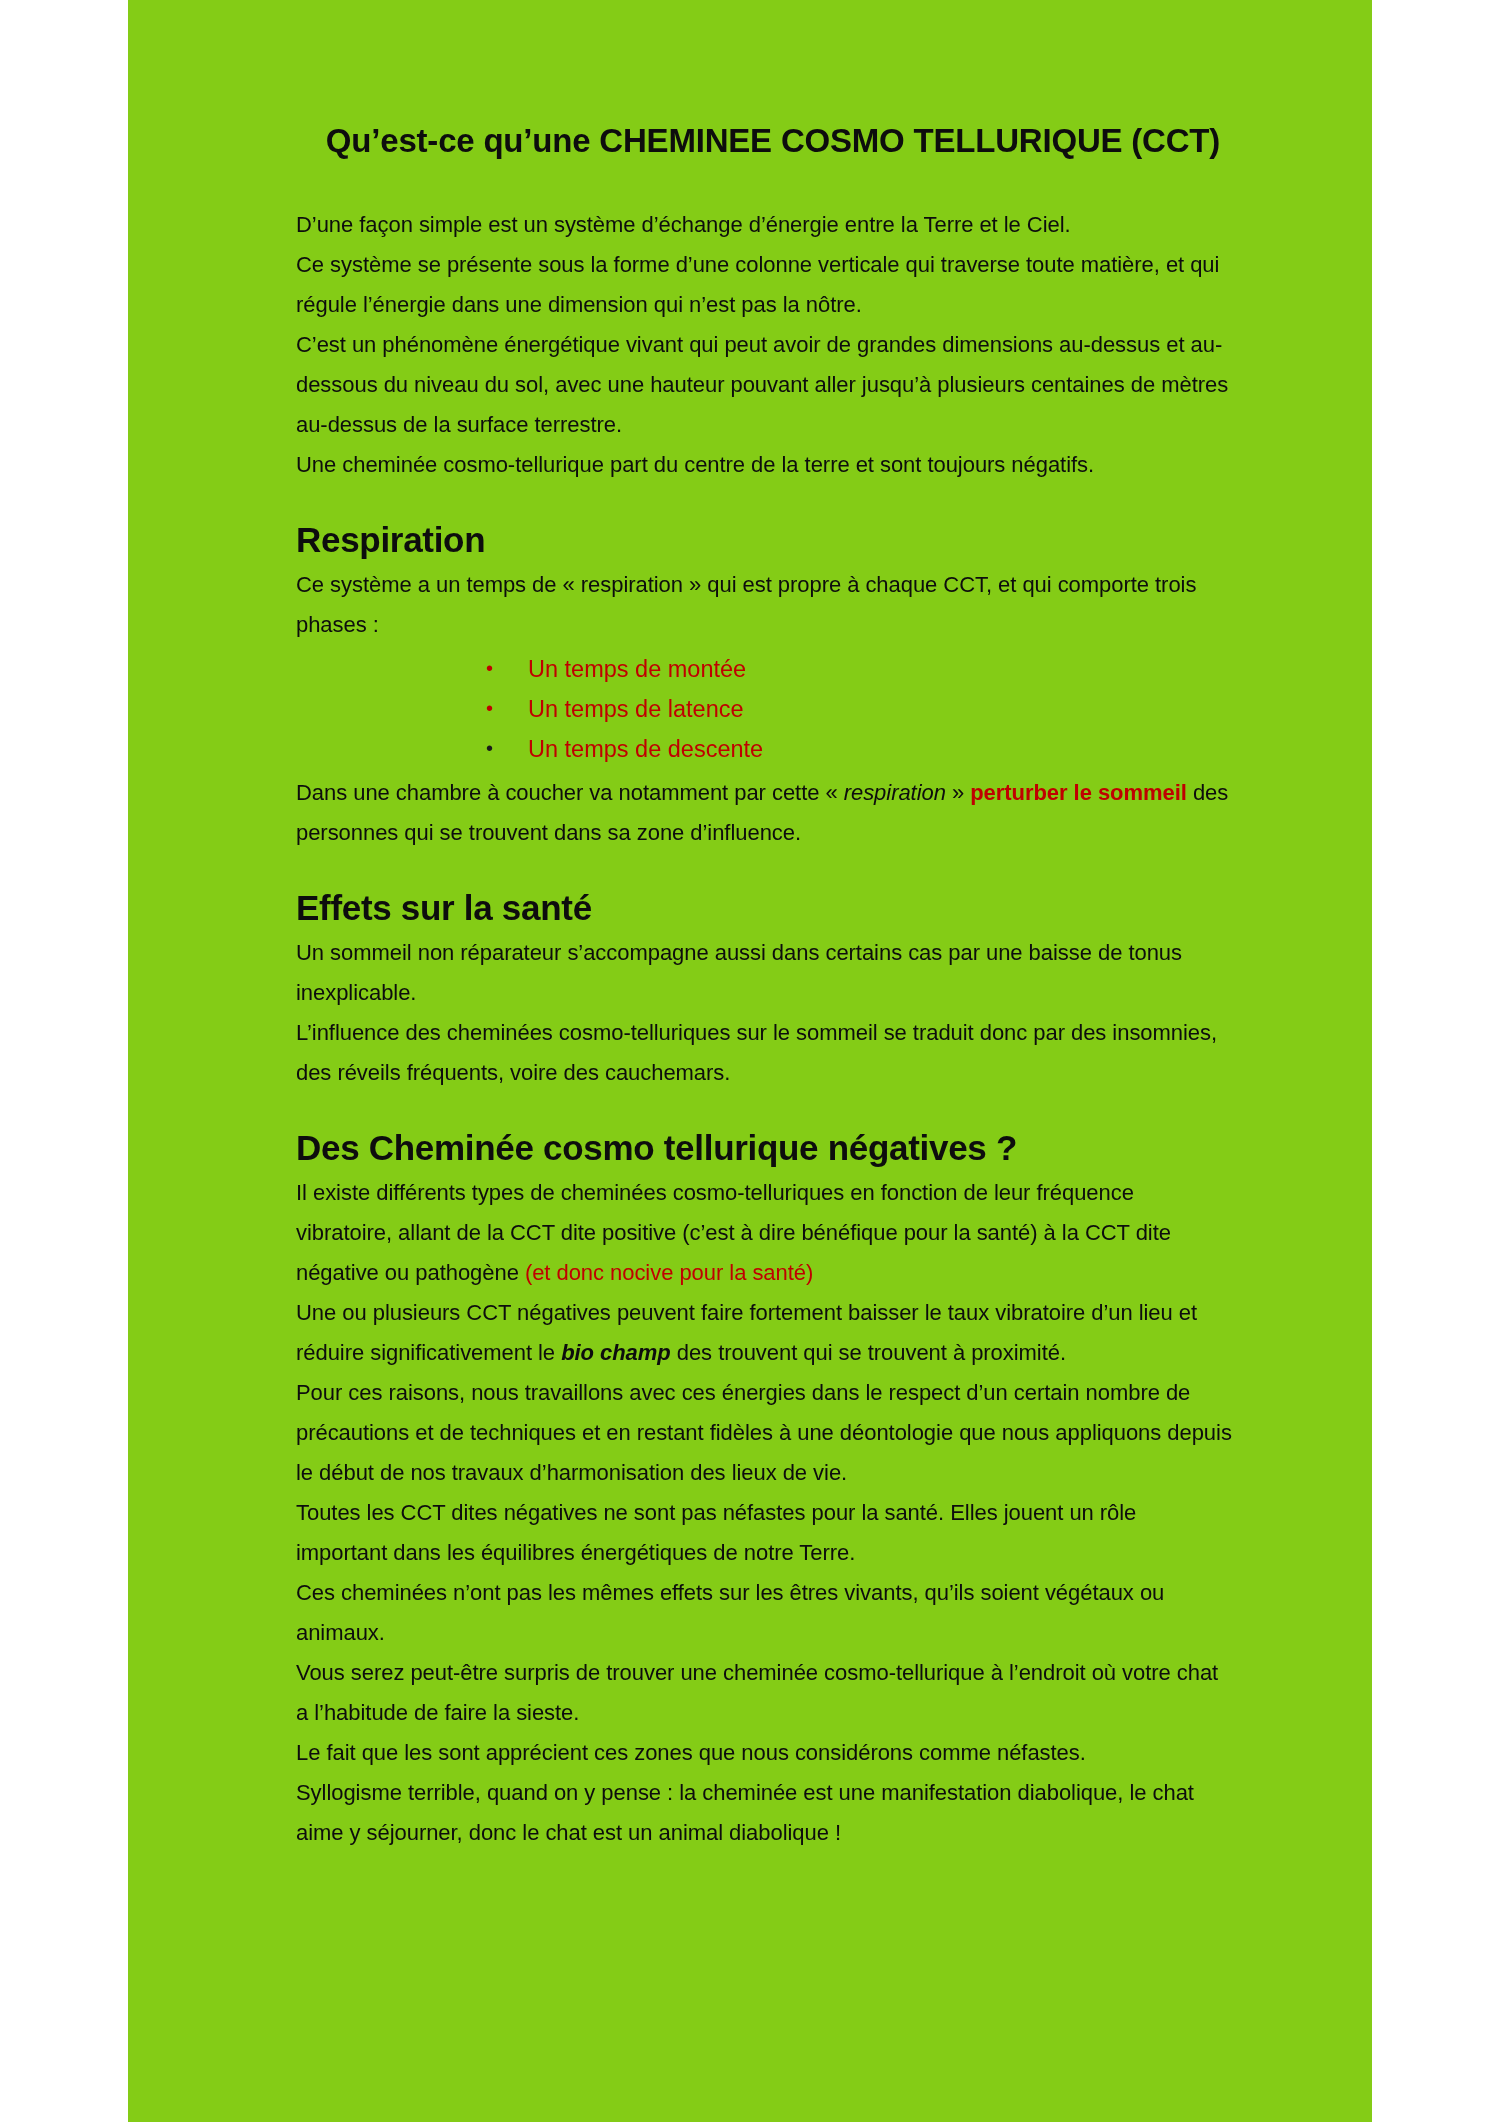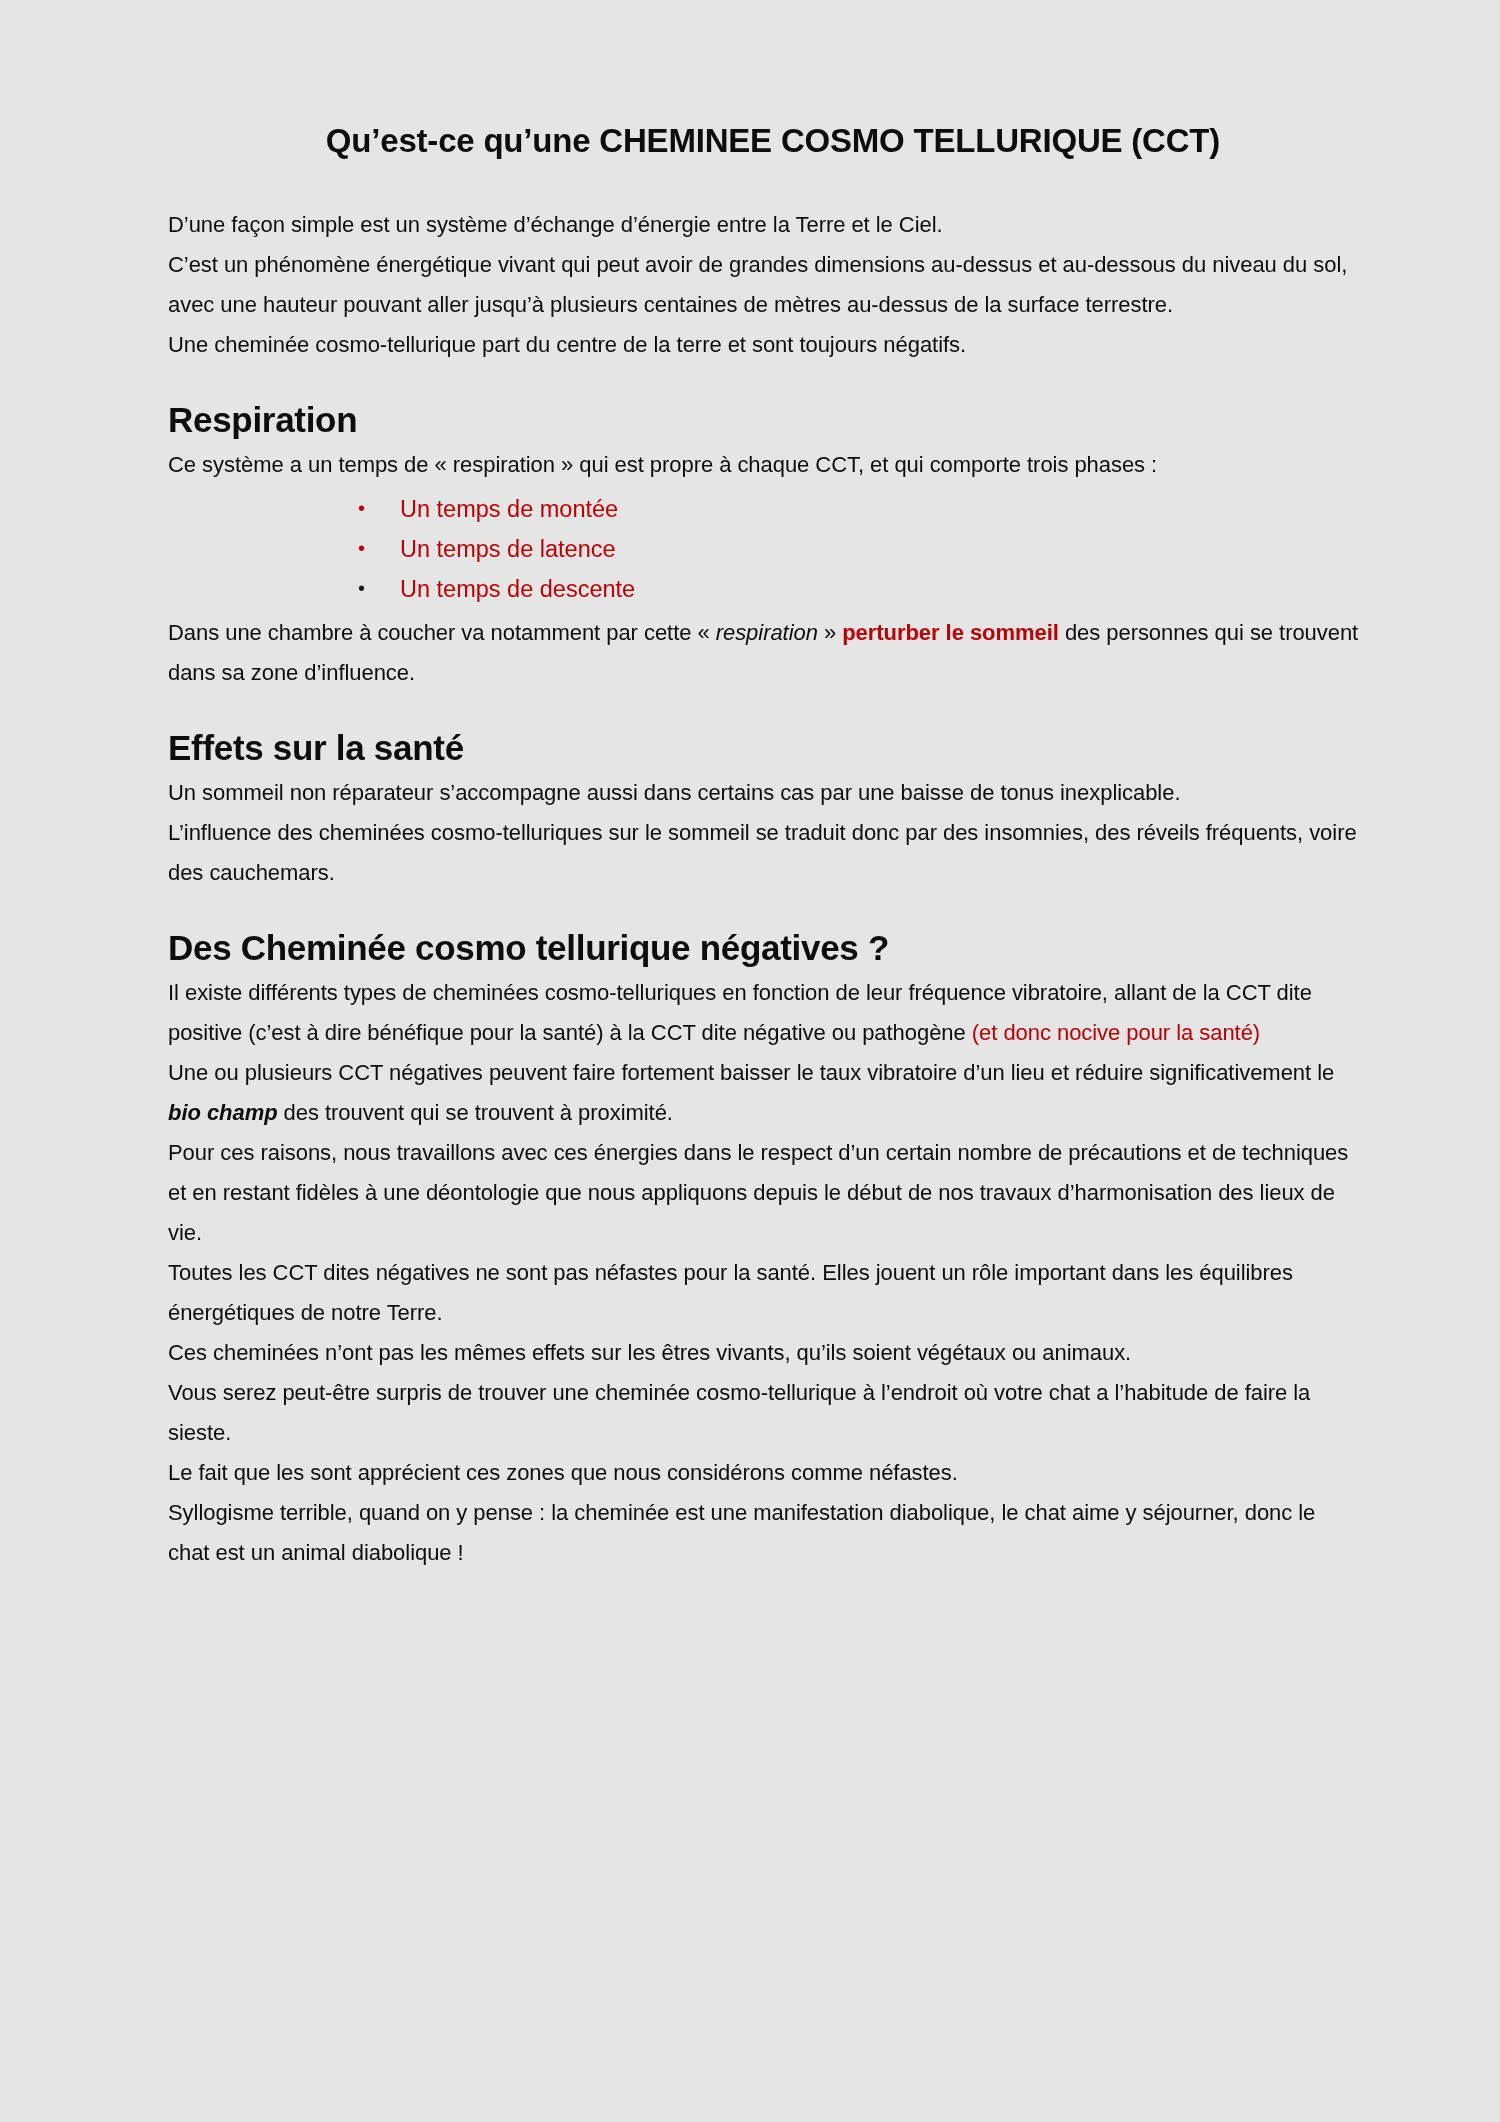--- a/index.html
+++ b/index.html
@@ -2,23 +2,23 @@
 <html lang="fr"><head>
 <meta charset="utf-8">
 <style>
   html, body {
     margin: 0;
     padding: 0;
     background: #ffffff;
   }
   .page {
     position: relative;
-    width: 1500px;
+    width: 1244px;
     height: 2122px;
-    background: #e5e5e5;
+    background: #84cc16;
     margin: 0 auto;
     box-sizing: border-box;
     padding: 120px 140px 4px 168px;
     font-family: "Liberation Sans", sans-serif;
     color: #0d0d0d;
   }
   .doc-title {
     font-size: 33px;
     font-weight: bold;
     text-align: center;
@@ -82,20 +82,21 @@
 </style>
 </head>
 <body>
 
 <div class="page">
 
   <h1 class="doc-title">Qu’est-ce qu’une CHEMINEE COSMO TELLURIQUE (CCT)</h1>
 
   <div class="block">
     <p class="body-line">D’une façon simple est un système d’échange d’énergie entre la Terre et le Ciel.</p>
+    <p class="body-line">Ce système se présente sous la forme d’une colonne verticale qui traverse toute matière, et qui régule l’énergie dans une dimension qui n’est pas la nôtre.</p>
     <p class="body-line">C’est un phénomène énergétique vivant qui peut avoir de grandes dimensions au-dessus et au-dessous du niveau du sol, avec une hauteur pouvant aller jusqu’à plusieurs centaines de mètres au-dessus de la surface terrestre.</p>
     <p class="body-line">Une cheminée cosmo-tellurique part du centre de la terre et sont toujours négatifs.</p>
   </div>
 
   <h2 class="section-heading">Respiration</h2>
   <p class="body-line">Ce système a un temps de « respiration » qui est propre à chaque CCT, et qui comporte trois phases :</p>
 
   <ul class="phase-list">
     <li>
       <span class="bullet">•</span>

